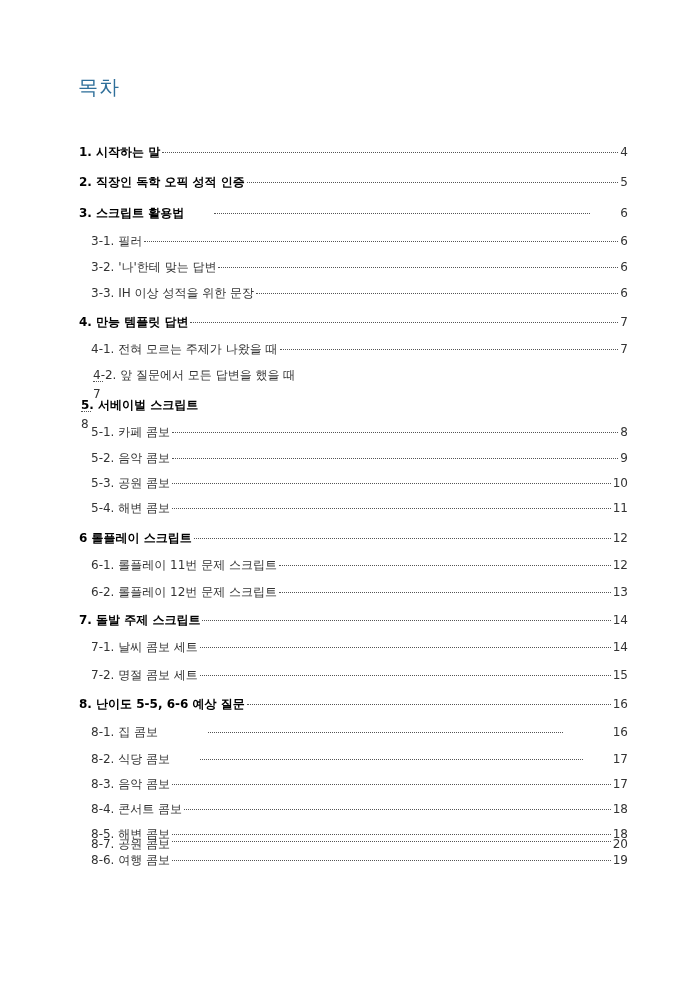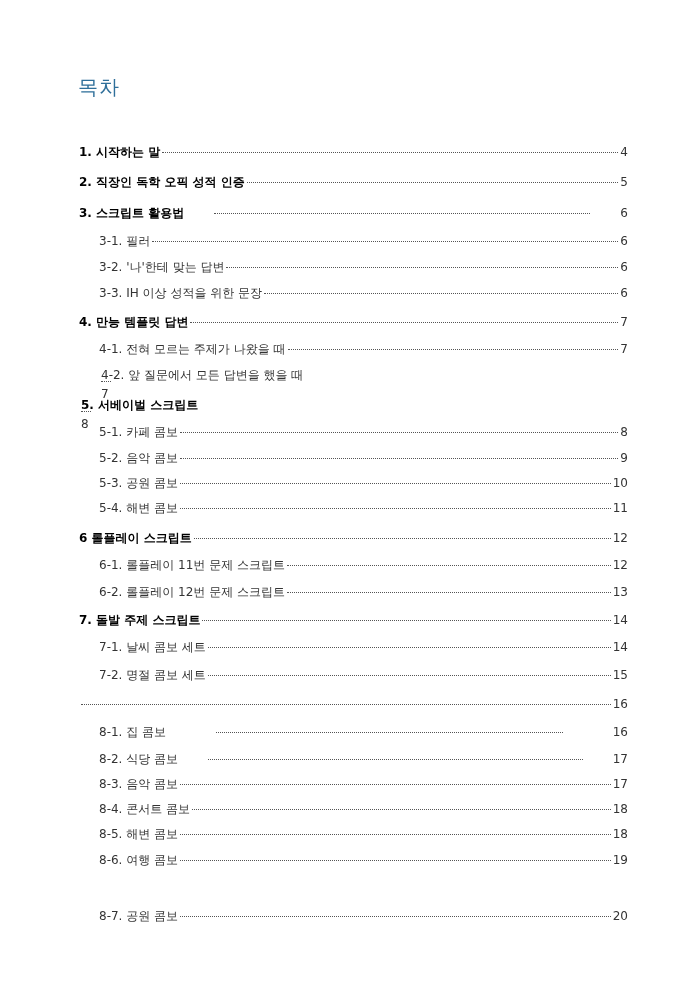--- a/index.html
+++ b/index.html
@@ -12,21 +12,21 @@
   .title {
     position: absolute; left: 78px; top: 74px;
     font-size: 20px; color: #2f6f9a; letter-spacing: 1px;
   }
   .toc { position: absolute; left: 0; top: 0; width: 700px; }
   .row {
     position: absolute; display: flex; align-items: baseline;
     height: 18px; line-height: 18px; right: 72px;
   }
   .row.l1 { left: 79px; font-weight: bold; font-size: 12px; color: #000; }
-  .row.l2 { left: 91px; font-size: 12px; color: #333; margin-left: 8px; }
+  .row.l2 { left: 91px; font-size: 12px; color: #333; }
   .row .label { white-space: nowrap; }
   .row .leader {
     flex: 1; border-bottom: 1px dotted #555; margin: 0 2px; transform: translateY(-3px);
     min-width: 10px;
   }
   .row .pg { white-space: nowrap; font-size: 12px; color: #333; font-weight: normal; }
   .row.l1 .label { text-decoration: none; }
 </style>
 </head>
 <body>
@@ -128,20 +128,21 @@
         <span class="label">7-1. 날씨 콤보 세트</span>
         <span class="leader"></span>
         <span class="pg">14</span>
       </div>
       <div class="row l2" style="top: 666px;">
         <span class="label">7-2. 명절 콤보 세트</span>
         <span class="leader"></span>
         <span class="pg">15</span>
       </div>
       <div class="row l1" style="top: 695px;">
+        <span class="label">8. 난이도 5-5, 6-6 예상 질문</span>
         <span class="leader"></span>
         <span class="pg">16</span>
       </div>
       <div class="row l2" style="top: 723px; gap: 48px;">
         <span class="label">8-1. 집 콤보</span>
         <span class="leader"></span>
         <span class="pg">16</span>
       </div>
       <div class="row l2" style="top: 750px; gap: 28px;">
         <span class="label">8-2. 식당 콤보</span>
@@ -161,19 +162,19 @@
       <div class="row l2" style="top: 825px;">
         <span class="label">8-5. 해변 콤보</span>
         <span class="leader"></span>
         <span class="pg">18</span>
       </div>
       <div class="row l2" style="top: 851px;">
         <span class="label">8-6. 여행 콤보</span>
         <span class="leader"></span>
         <span class="pg">19</span>
       </div>
-      <div class="row l2" style="top: 907px;">
+      <div class="row l2" style="top: 835px; align-items: center;">
         <span class="label">8-7. 공원 콤보</span>
         <span class="leader"></span>
         <span class="pg">20</span>
       </div>
     </div>
 </div>
 
 </body></html>

